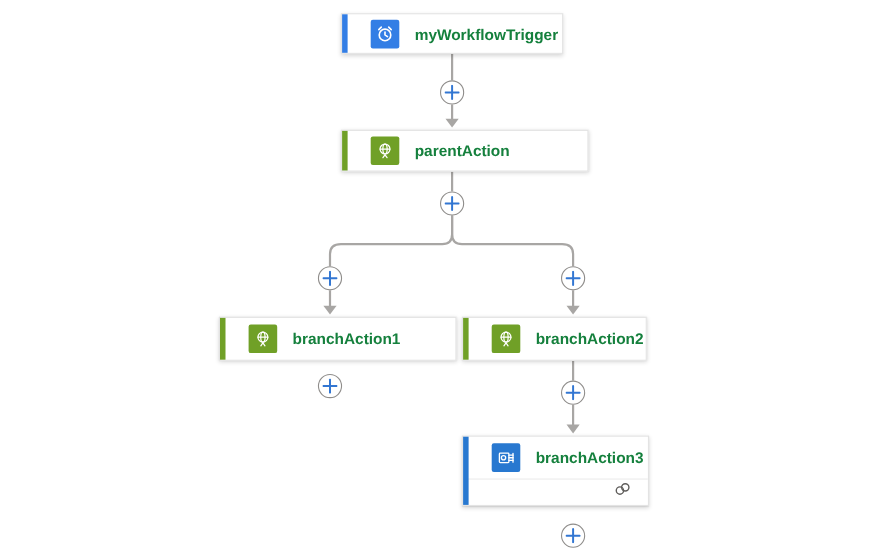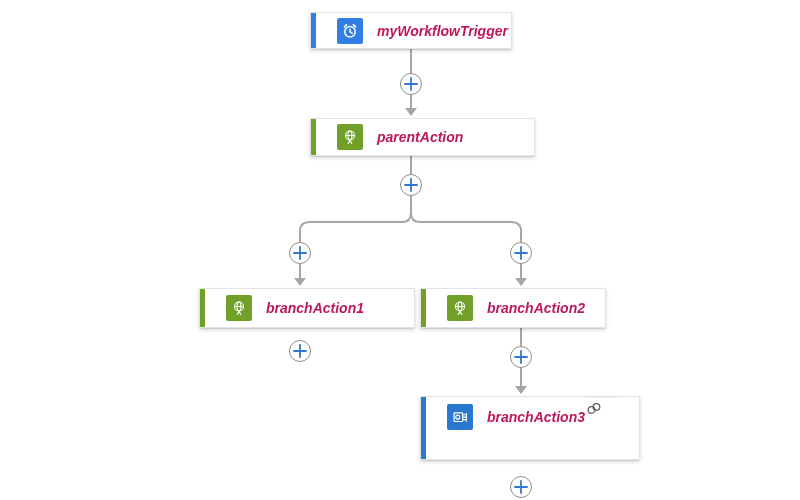--- a/index.html
+++ b/index.html
@@ -38,33 +38,32 @@
     flex:0 0 auto;
   }
   .icon-bg-trigger{background:#337ee5;}
   .icon-bg-http{background:#70a027;}
   .icon-bg-outlook{background:#2878d0;}
 
   .node .label{
     margin-left:14px;
     font-size:14px;
     font-weight:700;
-    color:#be185d;
+    color:#15803d;
     white-space:nowrap;
-    font-style:italic;
   }
 
   
   .node-trigger{left:310px;top:12px;width:202px;height:37px;}
   .node-parent{left:310px;top:118px;width:225px;height:38px;}
   .node-branch1{left:199px;top:288px;width:216px;height:40px;}
-  .node-branch2{left:420px;top:288px;width:186px;height:40px;}
+  .node-branch2{left:420px;top:288px;width:168px;height:40px;}
   .node-branch3{
-    left:420px;top:396px;width:220px;height:64px;
-    flex-direction:row;align-items:stretch;
+    left:420px;top:396px;width:170px;height:64px;
+    flex-direction:column;align-items:stretch;
   }
   .node-branch3 .row-main{display:flex;align-items:center;height:39px;}
   .node-branch3 .row-footer{
     height:24px;border-top:1px solid #ececec;
     display:flex;align-items:center;justify-content:flex-end;
     padding-right:14px;
   }
 
   .plus{
     position:absolute;

